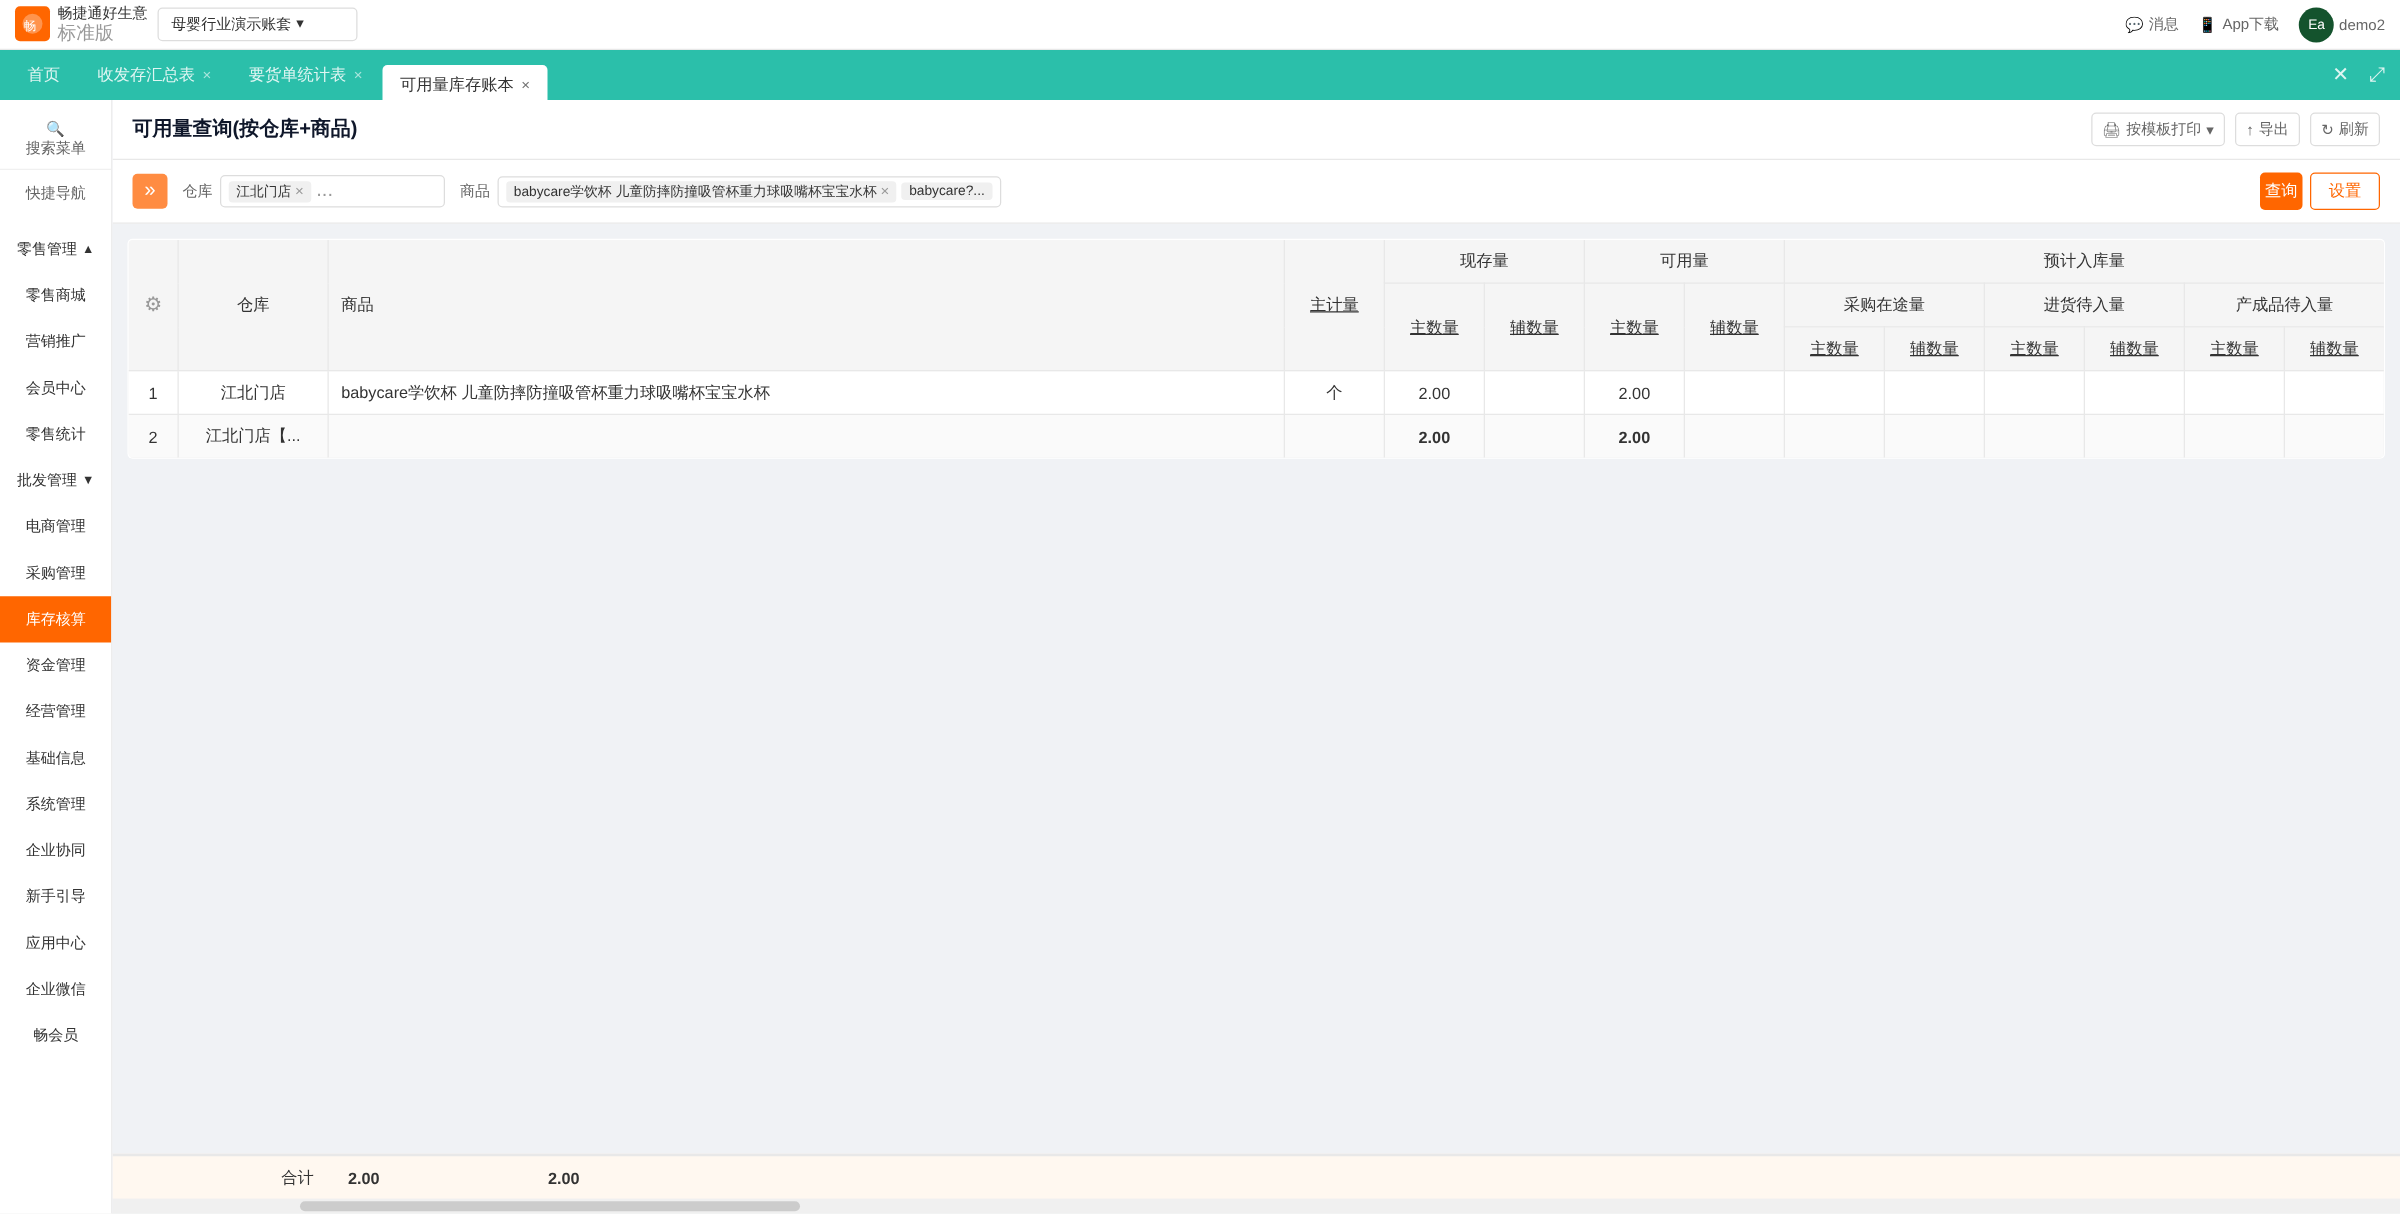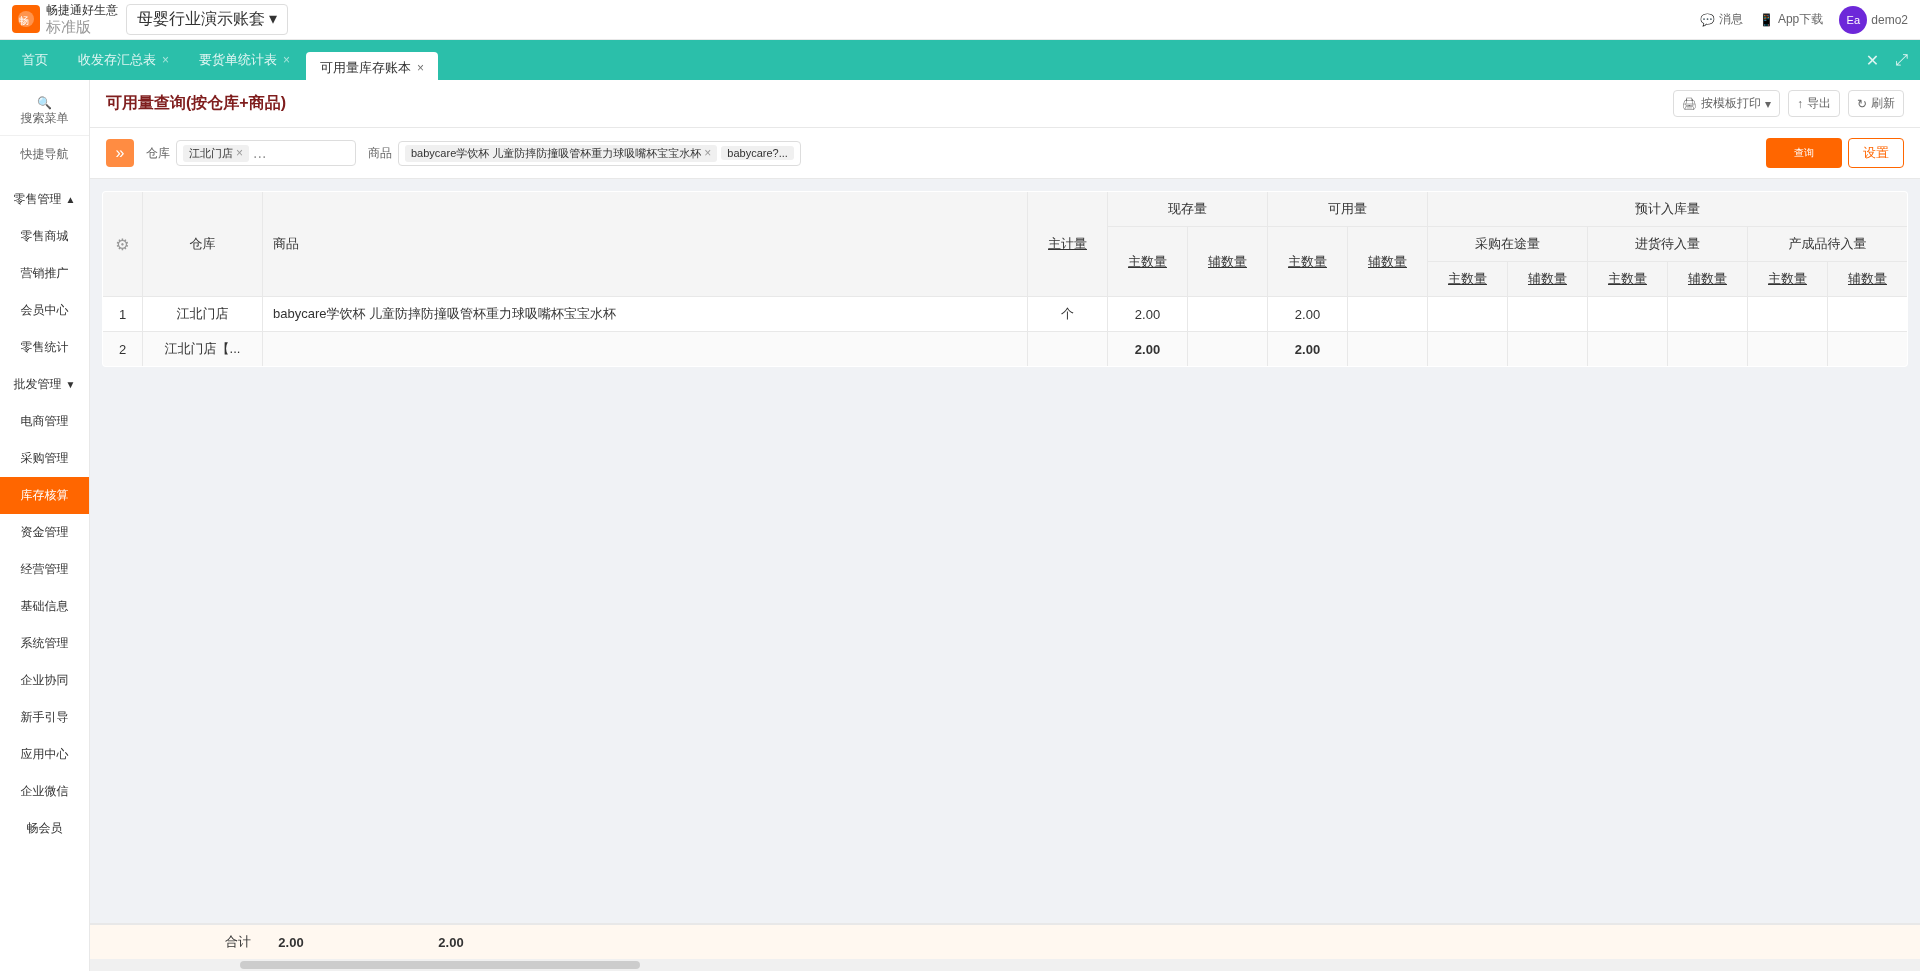--- a/index.html
+++ b/index.html
@@ -15,24 +15,24 @@
       padding: 0 12px;
       justify-content: space-between;
       flex-shrink: 0;
     }
     .top-bar-left { display: flex; align-items: center; gap: 8px; }
     .brand-logo { display: flex; align-items: center; gap: 6px; }
     .brand-logo-icon { width: 28px; height: 28px; background: #ff6600; border-radius: 4px; display: flex; align-items: center; justify-content: center; }
     .brand-logo-icon svg { width: 20px; height: 20px; }
     .brand-text { font-size: 12px; color: #333; line-height: 1.2; }
     .brand-text .sub { color: #999; font-size: 15px; }
-    .template-selector { display: flex; align-items: flex-start; gap: 4px; padding: 4px 10px; border: 1px solid #ddd; border-radius: 4px; cursor: pointer; font-size: 16px; color: #333; background: #fff; min-width: 160px; }
+    .template-selector { display: flex; align-items: flex-start; gap: 4px; padding: 4px 10px; border: 1px solid #ddd; border-radius: 4px; cursor: pointer; font-size: 12px; color: #333; background: #fff; min-width: 160px; }
     .top-bar-right { display: flex; align-items: center; gap: 16px; }
     .top-right-item { display: flex; align-items: center; gap: 4px; font-size: 12px; color: #666; cursor: pointer; }
-    .avatar { width: 28px; height: 28px; border-radius: 50%; background: #6d28d9; display: flex; align-items: center; justify-content: center; color: #fff; font-size: 11px; }
+    .avatar { width: 28px; height: 28px; border-radius: 50%; background: #14532d; display: flex; align-items: center; justify-content: center; color: #fff; font-size: 11px; }
 
     
     .tab-bar {
       height: 40px;
       background: #2bbfaa;
       display: flex;
       align-items: center;
       padding: 0 8px;
       flex-shrink: 0;
       gap: 2px;
@@ -105,21 +105,21 @@
     
     .page-header {
       background: #fff;
       padding: 10px 16px;
       border-bottom: 1px solid #e8e8e8;
       display: flex;
       align-items: center;
       justify-content: space-between;
       flex-shrink: 0;
     }
-    .page-title { font-size: 16px; font-weight: 600; color: #7f1d1d; }
+    .page-title { font-size: 16px; font-weight: 600; color: #0f172a; }
     .page-actions { display: flex; align-items: center; gap: 8px; }
     .page-action-btn {
       display: flex; align-items: center; gap: 4px;
       font-size: 12px; color: #666; cursor: pointer; padding: 4px 8px;
       border: 1px solid #ddd; border-radius: 4px; background: #fff;
     }
 
     
     .filter-bar {
       background: #fff;
@@ -148,21 +148,21 @@
     }
     .filter-tag {
       background: #f0f0f0; border-radius: 3px; padding: 1px 6px;
       font-size: 11px; color: #333; display: flex; align-items: center; gap: 3px;
     }
     .filter-tag .tag-close { cursor: pointer; color: #999; font-size: 12px; }
     .filter-dots { color: #999; font-size: 16px; cursor: pointer; }
     .filter-actions { margin-left: auto; display: flex; gap: 6px; }
     .btn-query {
       background: #ff6600; color: #fff; border: none; border-radius: 4px;
-      padding: 5px 28px; font-size: 10px; cursor: pointer;
+      padding: 5px 4px; font-size: 13px; cursor: pointer;
     }
     .btn-settings {
       background: #fff; color: #ff6600; border: 1px solid #ff6600; border-radius: 4px;
       padding: 5px 14px; font-size: 13px; cursor: pointer;
     }
 
     
     .table-wrapper {
       flex: 1; overflow: auto; padding: 12px;
     }

